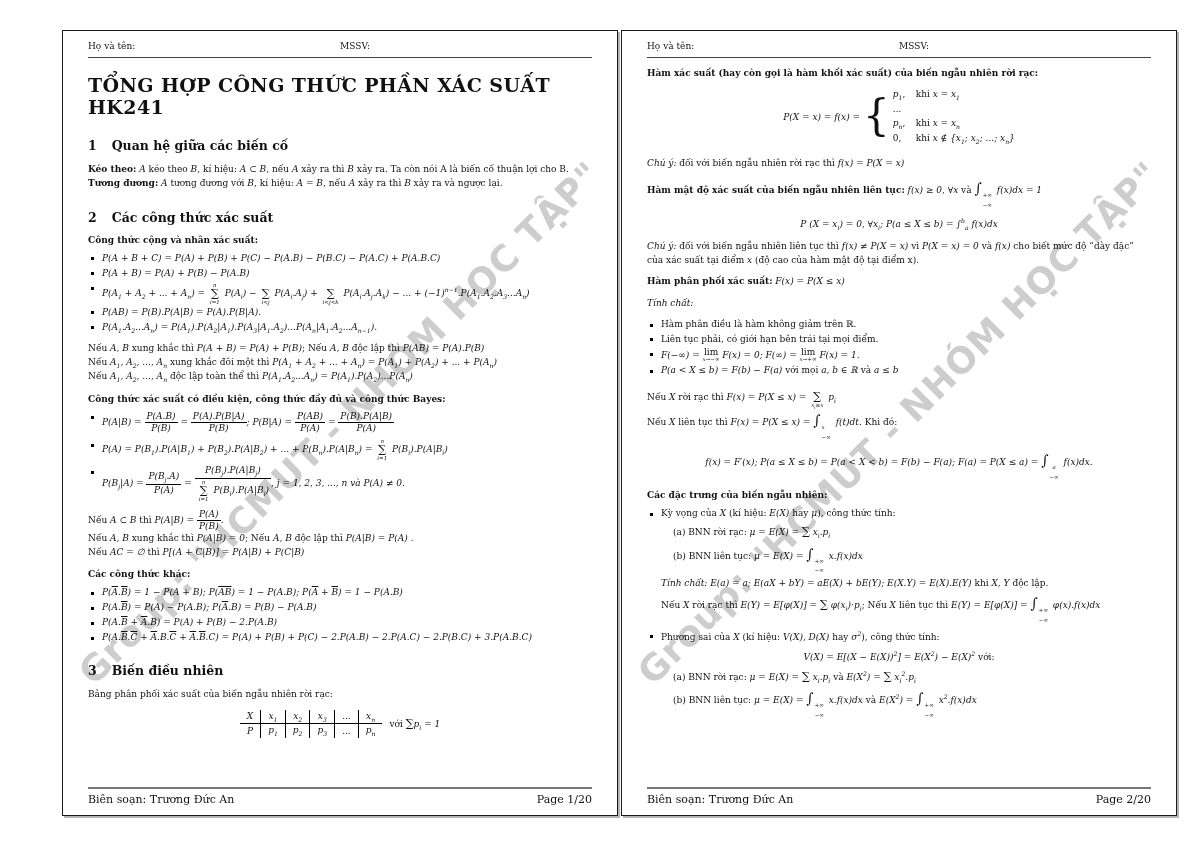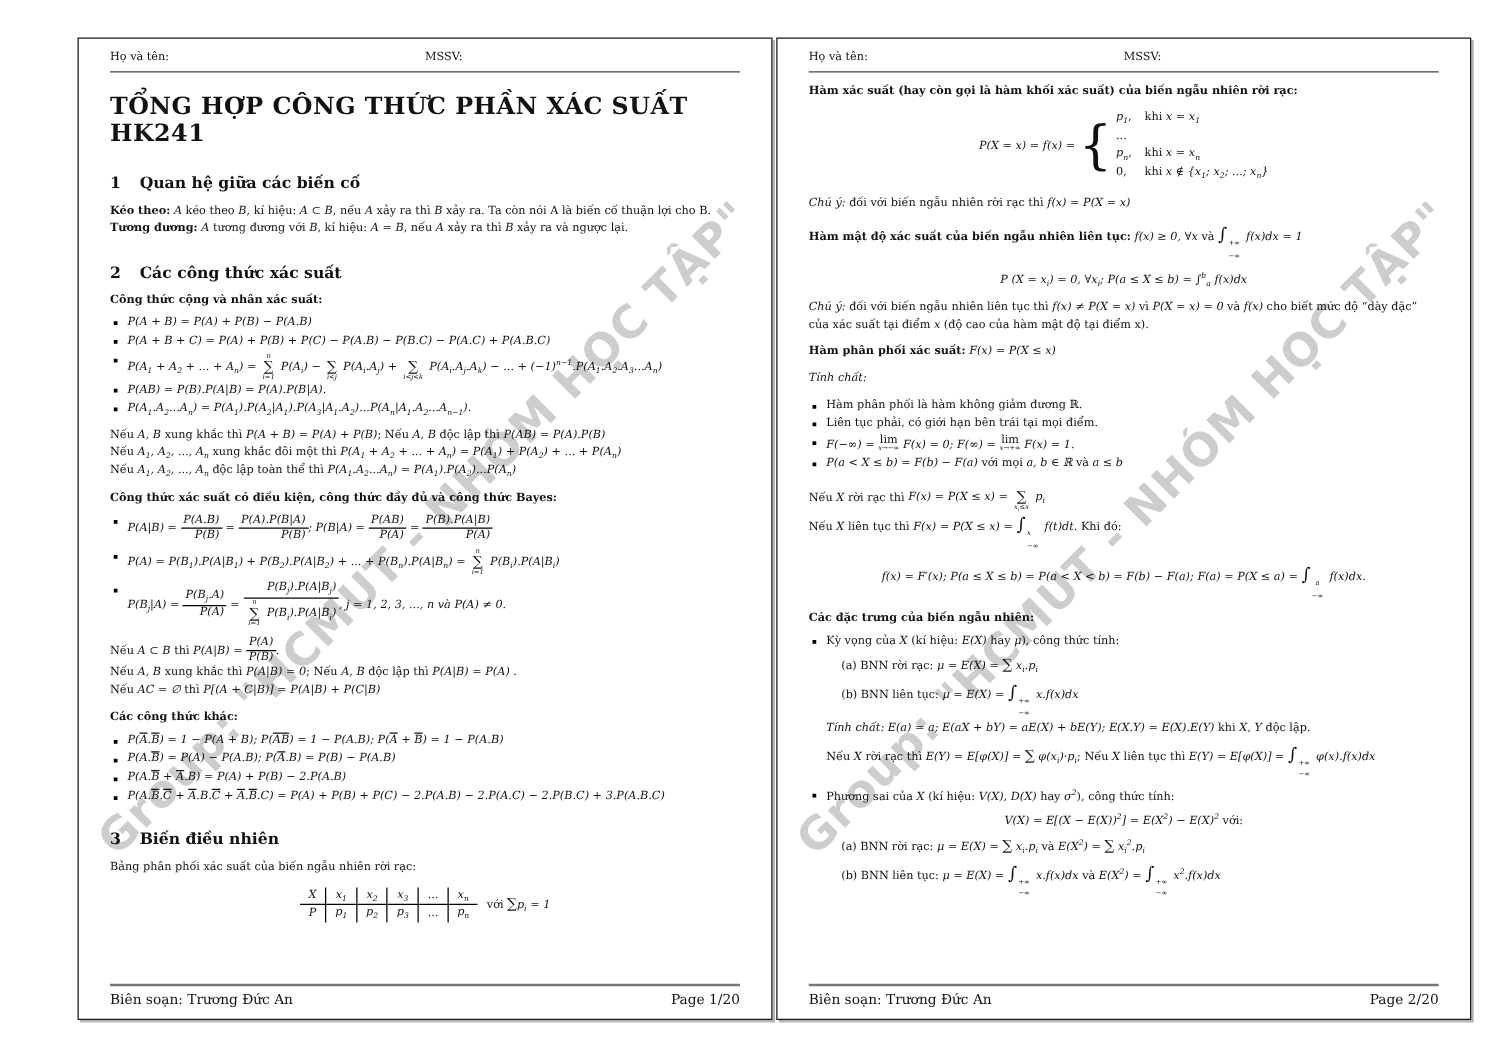--- a/index.html
+++ b/index.html
@@ -23,21 +23,21 @@
   .line{font-size:9px;line-height:1.5;margin:0;}
   .lead{font-size:9px;font-weight:700;margin:10px 0 5px 0;}
   .grp{margin:7px 0;}
   .bul{position:relative;padding-left:14px;font-size:9px;line-height:1.55;margin:1px 0;}
   .bul::before{content:'';position:absolute;left:3px;top0:0;top:.6em;width:3px;height:3px;background:#000;}
   .sub{padding-left:26px;}
   .disp{text-align:center;font-size:9px;margin:7px 0;line-height:1.5;}
   i{font-style:italic;}
   sub,sup{font-size:68%;}
   
-  .fr{display:inline-block;vertical-align:middle;text-align:right;line-height:1.25;}
+  .fr{display:inline-block;vertical-align:middle;text-align:center;line-height:1.25;}
   .fr .n{display:block;padding:0 2px;}
   .fr .d{display:block;border-top:.8px solid #000;padding:0 2px;}
   
   .so{display:inline-flex;flex-direction:column;align-items:center;vertical-align:middle;
       line-height:1;margin:0 2px;font-style:normal;}
   .so .o{font-size:11px;}
   .so .t,.so .b{font-size:5.5px;font-style:italic;line-height:1.1;min-height:6px;}
   .sg{font-size:11px;font-style:normal;}
   
   .in{font-size:14px;font-style:normal;}
@@ -82,22 +82,22 @@
       </div>
       <p class="line"><b>Kéo theo:</b> <i>A</i> kéo theo <i>B</i>, kí hiệu: <i>A ⊂ B</i>, nếu <i>A</i> xảy ra thì <i>B</i> xảy ra. Ta còn nói A là biến cố thuận lợi cho B.</p>
       <p class="line"><b>Tương đương:</b> <i>A</i> tương đương với <i>B</i>, kí hiệu: <i>A = B</i>, nếu <i>A</i> xảy ra thì <i>B</i> xảy ra và ngược lại.</p>
 
       <div class="sechead" style="margin-top:20px;">
         <span class="snum">2</span><span>Các công thức xác suất</span>
       </div>
 
       <p class="lead">Công thức cộng và nhân xác suất:</p>
       <div class="grp">
+        <div class="bul"><i>P(A + B + C) = P(A) + P(B) + P(C) − P(A.B) − P(B.C) − P(A.C) + P(A.B.C)</i></div>
         <div class="bul"><i>P(A + B) = P(A) + P(B) − P(A.B)</i></div>
-        <div class="bul"><i>P(A + B + C) = P(A) + P(B) + P(C) − P(A.B) − P(B.C) − P(A.C) + P(A.B.C)</i></div>
         <div class="bul"><i>P(A<sub>1</sub> + A<sub>2</sub> + ... + A<sub>n</sub>) = <span class="so">
                 <span class="t">n</span>
                 <span class="o">∑</span>
                 <span class="b">i=1</span>
               </span> P(A<sub>i</sub>) − <span class="so">
                 <span class="t">&nbsp;</span>
                 <span class="o">∑</span>
                 <span class="b">i&lt;j</span>
               </span> P(A<sub>i</sub>.A<sub>j</sub>) + <span class="so">
                 <span class="t">&nbsp;</span>
@@ -197,21 +197,21 @@
       <p class="note"><b>Hàm mật độ xác suất của biến ngẫu nhiên liên tục:</b> <i>f(x) ≥ 0, ∀x</i> và <span class="in">∫</span><span class="ilm">
             <span>+∞</span>
             <span>−∞</span>
           </span> <i>f(x)dx = 1</i></p>
       <div class="disp"><i>P (X = x<sub>i</sub>) = 0, ∀x<sub>i</sub>; P(a ≤ X ≤ b) = ∫<sup>b</sup><sub>a</sub> f(x)dx</i></div>
       <p class="note"><i>Chú ý:</i> đối với biến ngẫu nhiên liên tục thì <i>f(x) ≠ P(X = x)</i> vì <i>P(X = x) = 0</i> và <i>f(x)</i> cho biết mức độ “dày đặc” của xác suất tại điểm <i>x</i> (độ cao của hàm mật độ tại điểm x).</p>
       <p class="note"><b>Hàm phân phối xác suất:</b> <i>F(x) = P(X ≤ x)</i></p>
       <p class="note"><i>Tính chất:</i></p>
 
       <div class="grp">
-        <div class="bul">Hàm phân phối là hàm không giảm đương ℝ.</div>
+        <div class="bul">Hàm phân điều là hàm không giảm trên ℝ.</div>
         <div class="bul">Liên tục phải, có giới hạn bên trái tại mọi điểm.</div>
         <div class="bul"><i>F(−∞) = <span class="limop">lim<span class="lb">x→−∞</span></span> F(x) = 0; F(∞) = <span class="limop">lim<span class="lb">x→+∞</span></span> F(x) = 1.</i></div>
         <div class="bul"><i>P(a &lt; X ≤ b) = F(b) − F(a)</i> với mọi <i>a, b ∈ ℝ</i> và <i>a ≤ b</i></div>
       </div>
 
       <p class="line">Nếu <i>X</i> rời rạc thì <i>F(x) = P(X ≤ x) = <span class="so">
               <span class="t">&nbsp;</span>
               <span class="o">∑</span>
               <span class="b">x<sub>i</sub>≤x</span>
             </span> p<sub>i</sub></i></p>

